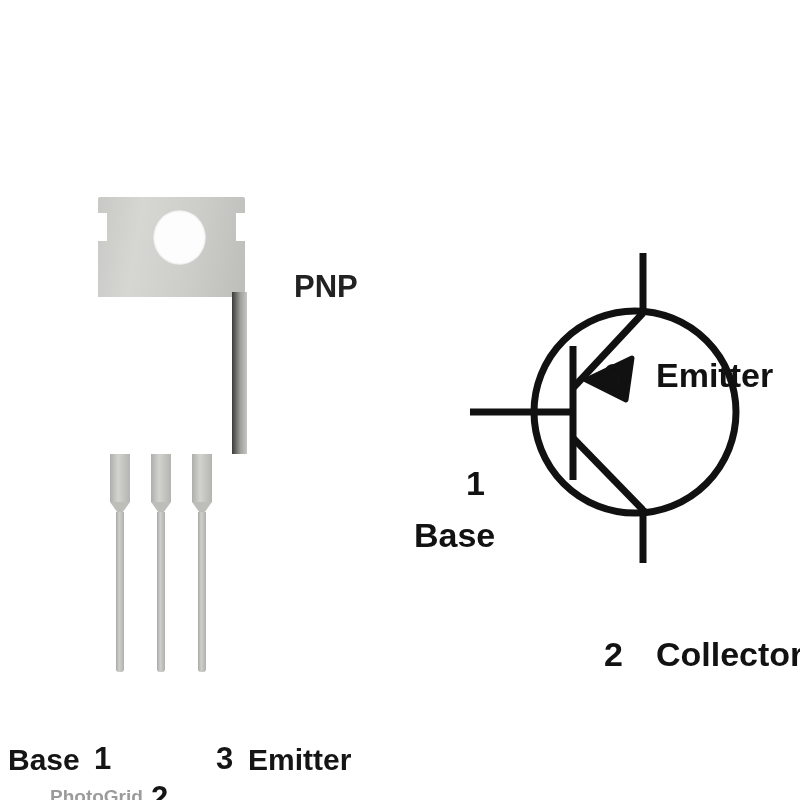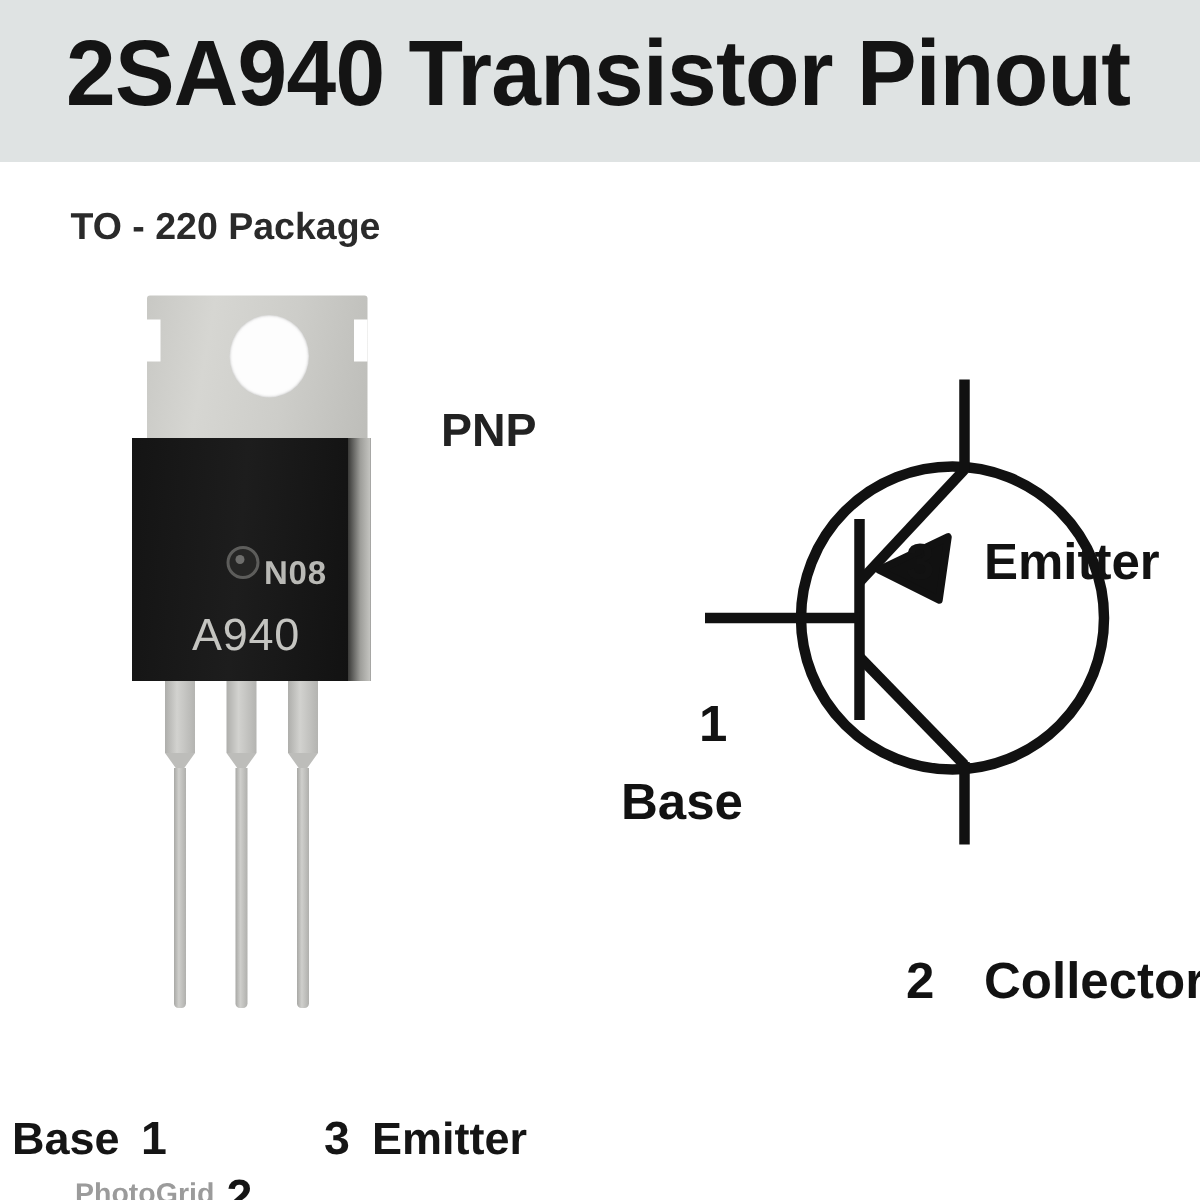--- a/index.html
+++ b/index.html
@@ -251,42 +251,33 @@
     font-weight: 600;
     color: #9b9b9b;
     white-space: nowrap;
   }
 </style>
 </head>
 <body>
 
 <div id="page">
 
-  <div id="header-band">
-    <div id="page-title">2SA940 Transistor Pinout</div>
-  </div>
 
   <div id="package-section">
 
-    <div id="package-caption">TO - 220 Package</div>
 
     <div id="pnp-label">PNP</div>
 
     <div id="to220-photo">
 
       <div class="tab-main"></div>
       <div class="tab-notch left"></div>
       <div class="tab-notch right"></div>
       <div class="tab-hole"></div>
 
-      <div class="body-black">
-        <div class="body-logo"></div>
-        <div class="body-text-n08">N08</div>
-        <div class="body-text-part">A940</div>
-      </div>
       <div class="body-edge"></div>
 
       <div class="lead" id="lead-1">
         <div class="lead-wide"></div>
         <div class="lead-taper"></div>
         <div class="lead-pin"></div>
       </div>
       <div class="lead" id="lead-2">
         <div class="lead-wide"></div>
         <div class="lead-taper"></div>

